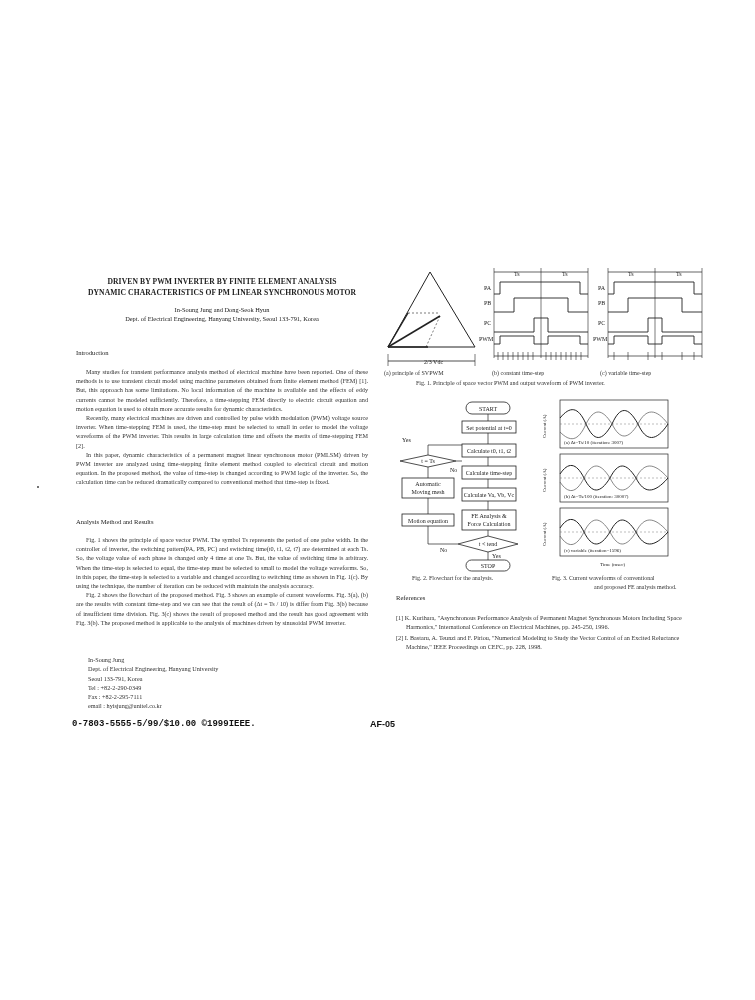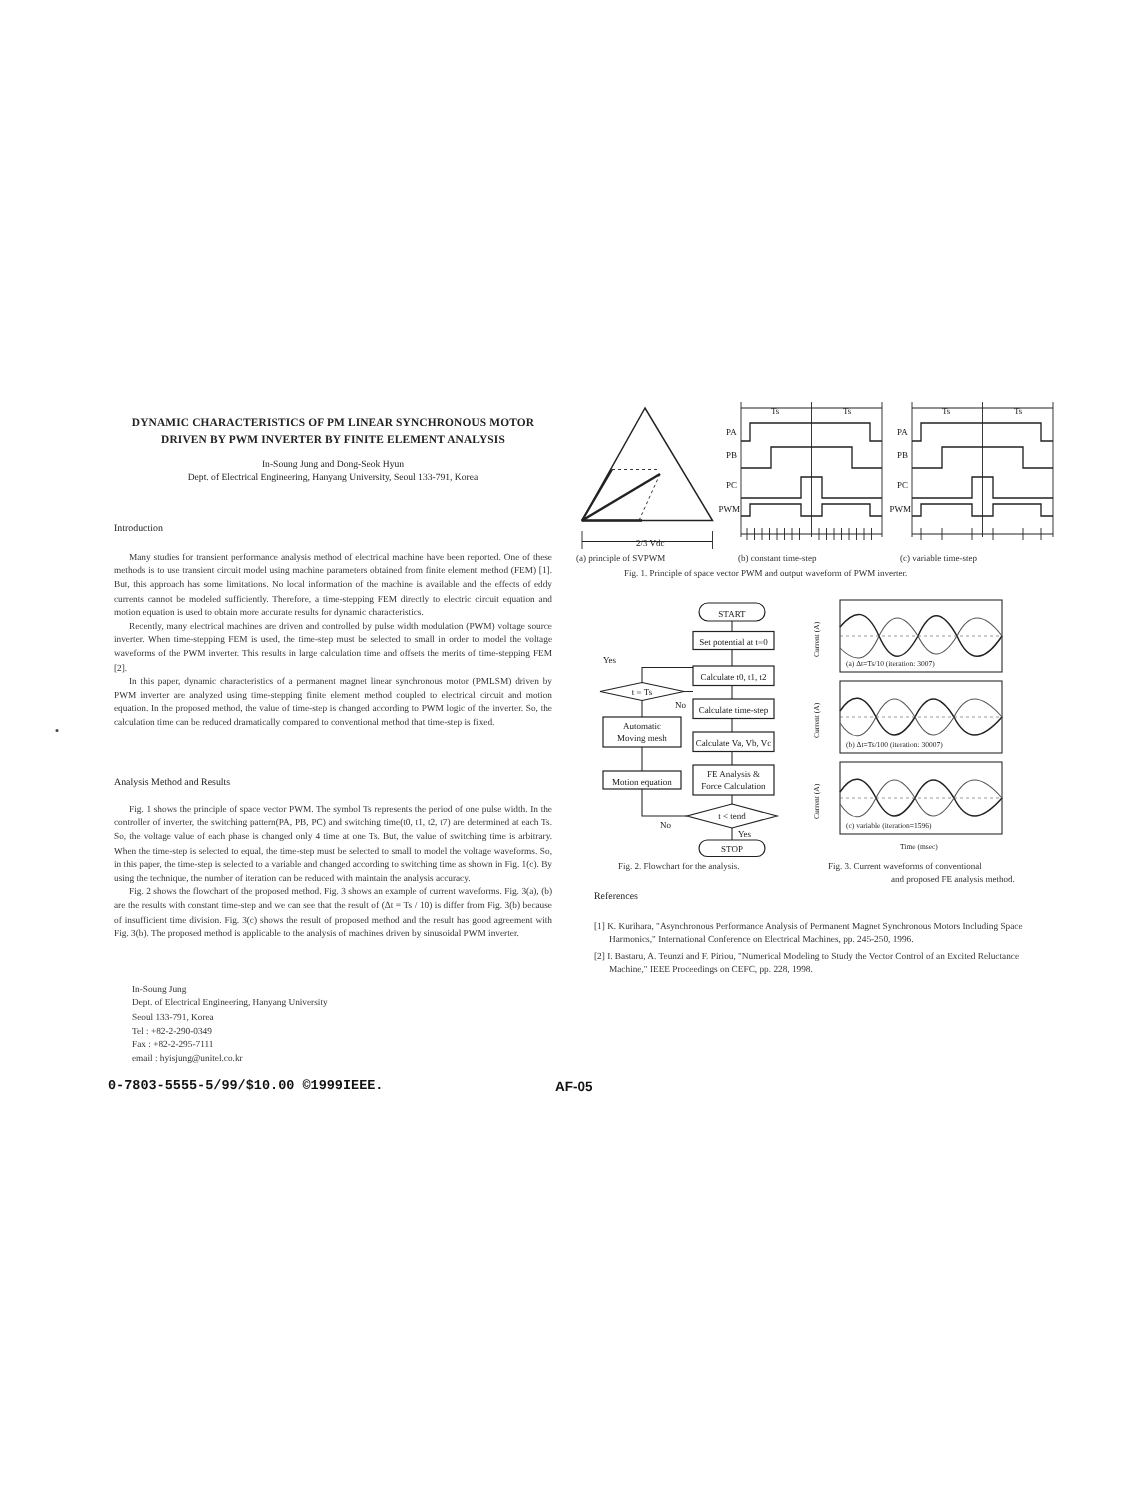--- a/index.html
+++ b/index.html
@@ -18,22 +18,22 @@
   .refs .ref { padding-left:10px; text-indent:-10px; margin-bottom:1px; }
   svg text { font-family:"Liberation Serif", serif; }
   .fc-box { fill:#fff; stroke:#222; stroke-width:0.8; }
   .fc-text { font-size:6px; fill:#222; }
   .dot { left:37px; top:486px; width:2px; height:2px; background:#444; border-radius:50%; }
 </style>
 </head>
 <body>
 
 <div class="abs title">
+  <div>DRIVEN BY PWM INVERTER BY FINITE ELEMENT ANALYSIS</div>
   <div>DYNAMIC CHARACTERISTICS OF PM LINEAR SYNCHRONOUS MOTOR</div>
-  <div>DRIVEN BY PWM INVERTER BY FINITE ELEMENT ANALYSIS</div>
 </div>
 <div class="abs authors">
   <div>In-Soung Jung and Dong-Seok Hyun</div>
   <div>Dept. of Electrical Engineering, Hanyang University, Seoul 133-791, Korea</div>
 </div>
 
 <div class="abs section" style="left:76px; top:349px;">Introduction</div>
 <div class="abs para" style="left:76px; top:367px; width:292px;">
   <p>Many studies for transient performance analysis method of electrical machine have been reported. One of these methods is to use transient circuit model using machine parameters obtained from finite element method (FEM) [1]. But, this approach has some limitations. No local information of the machine is available and the effects of eddy currents cannot be modeled sufficiently. Therefore, a time-stepping FEM directly to electric circuit equation and motion equation is used to obtain more accurate results for dynamic characteristics.</p>
   <p>Recently, many electrical machines are driven and controlled by pulse width modulation (PWM) voltage source inverter. When time-stepping FEM is used, the time-step must be selected to small in order to model the voltage waveforms of the PWM inverter. This results in large calculation time and offsets the merits of time-stepping FEM [2].</p>

